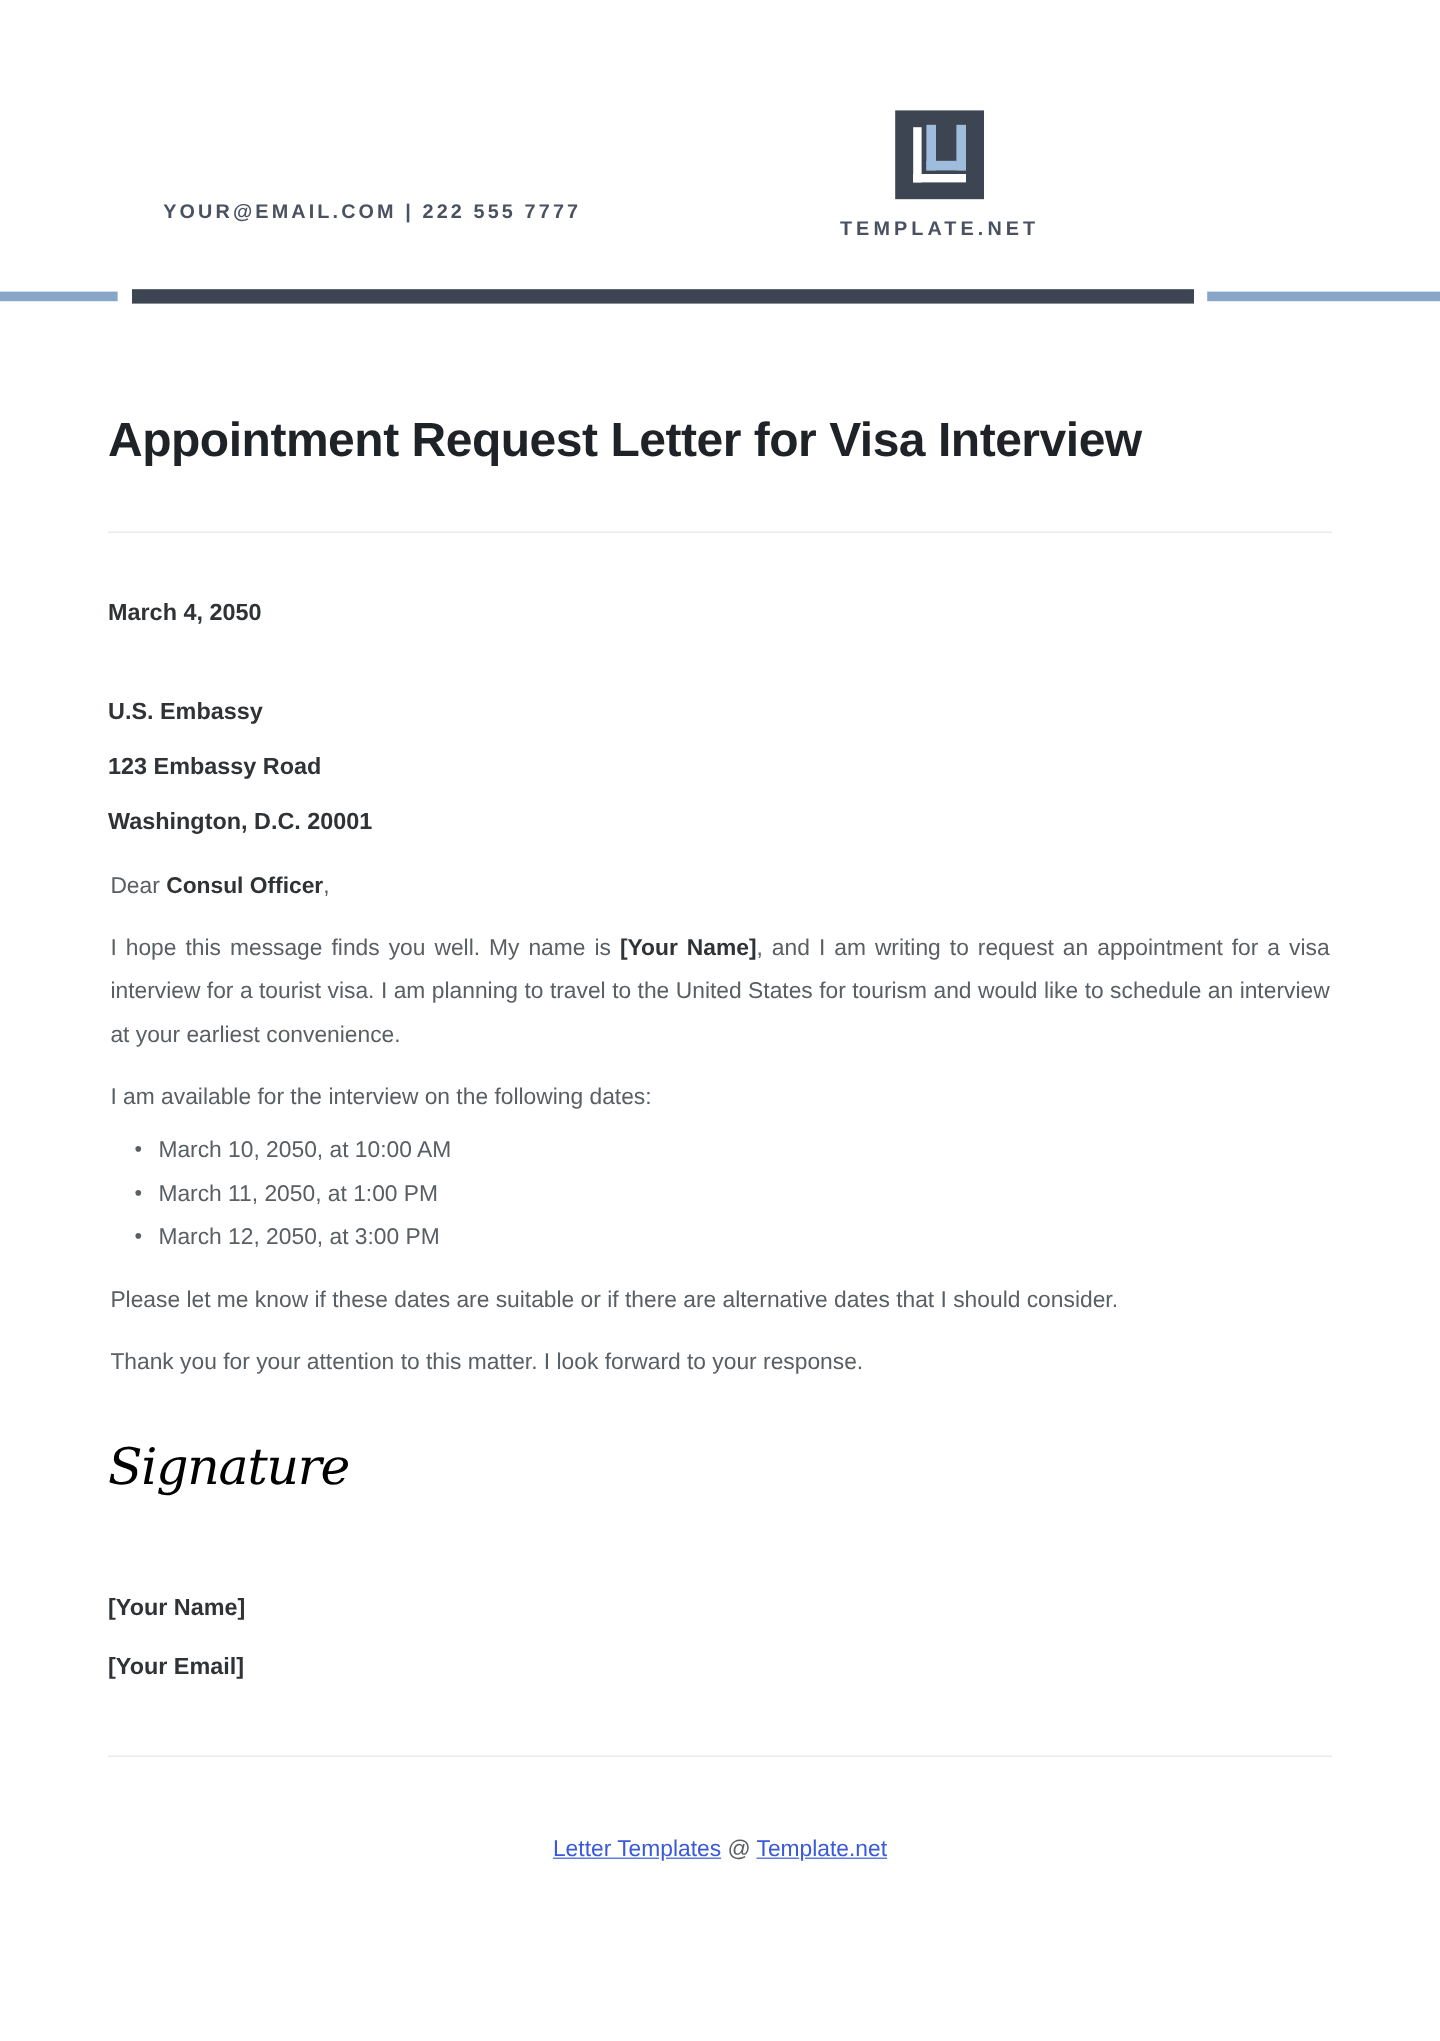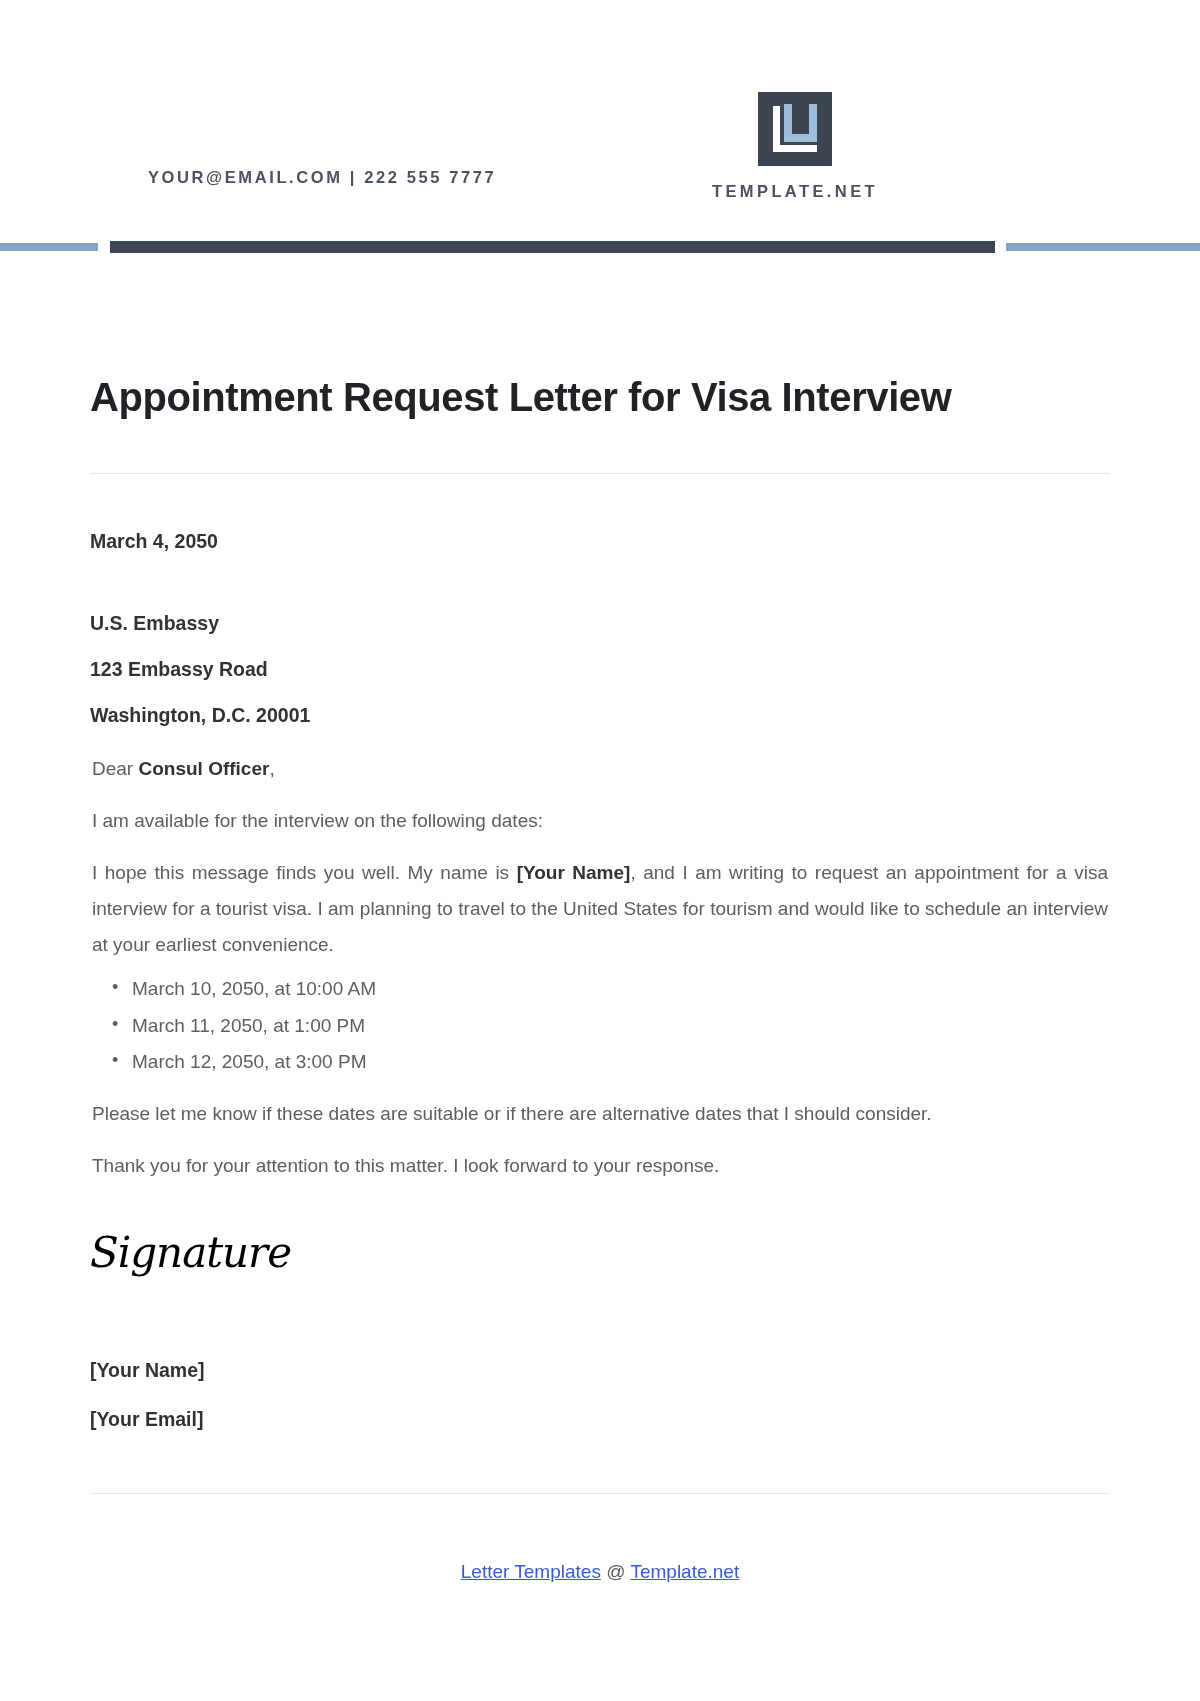--- a/index.html
+++ b/index.html
@@ -13,21 +13,21 @@
     position: relative;
     font-family: "Liberation Sans", sans-serif;
     color: #3c4043;
     overflow: hidden;
   }
 
   
   .header {
     position: absolute;
     top: 0;
-    left: 12px;
+    left: 0;
     width: 1008px;
     height: 250px;
   }
   .contact-line {
     position: absolute;
     left: 136px;
     top: 168px;
     font-size: 16.5px;
     font-weight: 700;
     letter-spacing: 2.6px;
@@ -106,21 +106,21 @@
     left: 1006px;
     top: 2px;
     width: 194px;
     height: 8px;
     background: #87a6c8;
   }
 
   
   .sheet {
     position: absolute;
-    top: 266px;
+    top: 236px;
     left: 0;
     width: 1200px;
   }
   .doc-title {
     margin: 108px 0 0 0;
     padding: 0 90px;
     font-size: 40px;
     font-weight: 700;
     color: #1f2328;
     letter-spacing: -0.4px;
@@ -272,23 +272,23 @@
     <p class="letter-date">March 4, 2050</p>
 
     <p class="recipient-name">U.S. Embassy</p>
 
     <p class="recipient-street">123 Embassy Road</p>
 
     <p class="recipient-citystate">Washington, D.C. 20001</p>
 
     <p class="para salutation"><span>Dear </span><b>Consul Officer</b><span>,</span></p>
 
+    <p class="para"><span>I hope this message finds you well. My name is </span><b>[Your Name]</b><span>, and I am writing to request an appointment for a visa interview for a tourist visa. I am planning to travel to the United States for tourism and would like to schedule an interview at your earliest convenience.</span></p>
+
     <p class="para plain">I am available for the interview on the following dates:</p>
-
-    <p class="para"><span>I hope this message finds you well. My name is </span><b>[Your Name]</b><span>, and I am writing to request an appointment for a visa interview for a tourist visa. I am planning to travel to the United States for tourism and would like to schedule an interview at your earliest convenience.</span></p>
 
     <ul class="date-list">
       <li>March 10, 2050, at 10:00 AM</li>
       <li>March 11, 2050, at 1:00 PM</li>
       <li>March 12, 2050, at 3:00 PM</li>
     </ul>
 
     <p class="para">Please let me know if these dates are suitable or if there are alternative dates that I should consider.</p>
 
     <p class="para plain">Thank you for your attention to this matter. I look forward to your response.</p>

